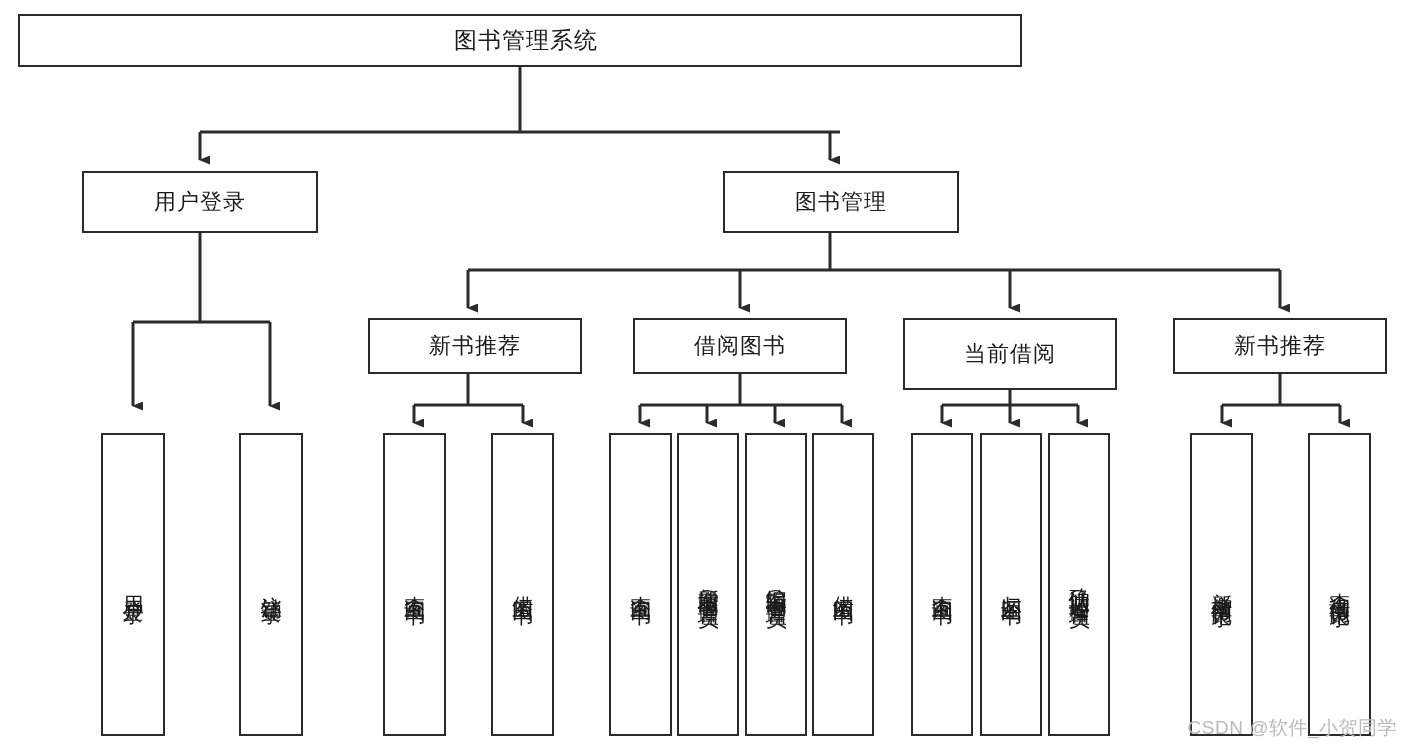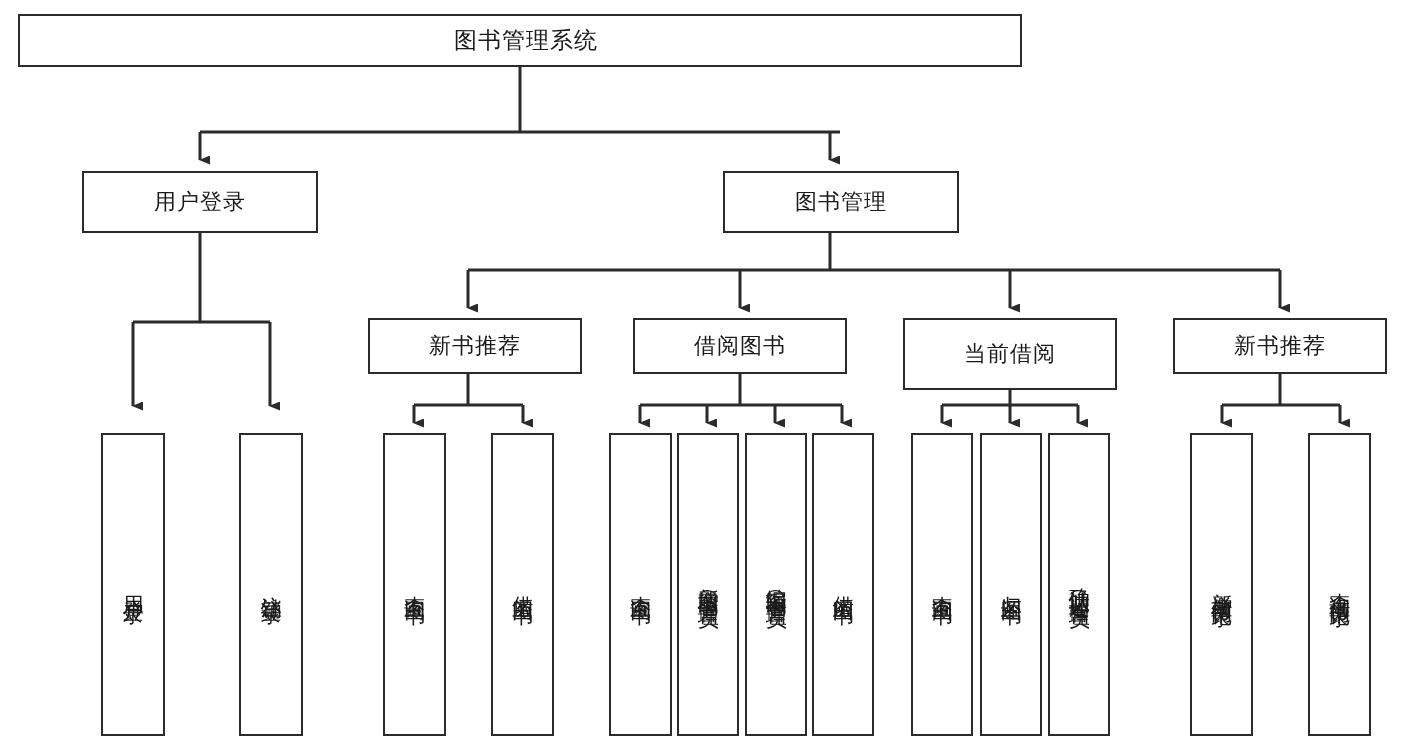--- a/index.html
+++ b/index.html
@@ -182,14 +182,15 @@
     <span class="vtext">确认归还（管理员）</span>
   </div>
 
   <div class="node leaf" style="left:1190px; top:433px; width:63px; height:303px;">
     <span class="vtext">新增借阅记录</span>
   </div>
   <div class="node leaf" style="left:1308px; top:433px; width:63px; height:303px;">
     <span class="vtext">查询借阅记录</span>
   </div>
 
+  <div class="watermark">CSDN @软件_小贺同学</div>
 
 </div>
 
 </body></html>

